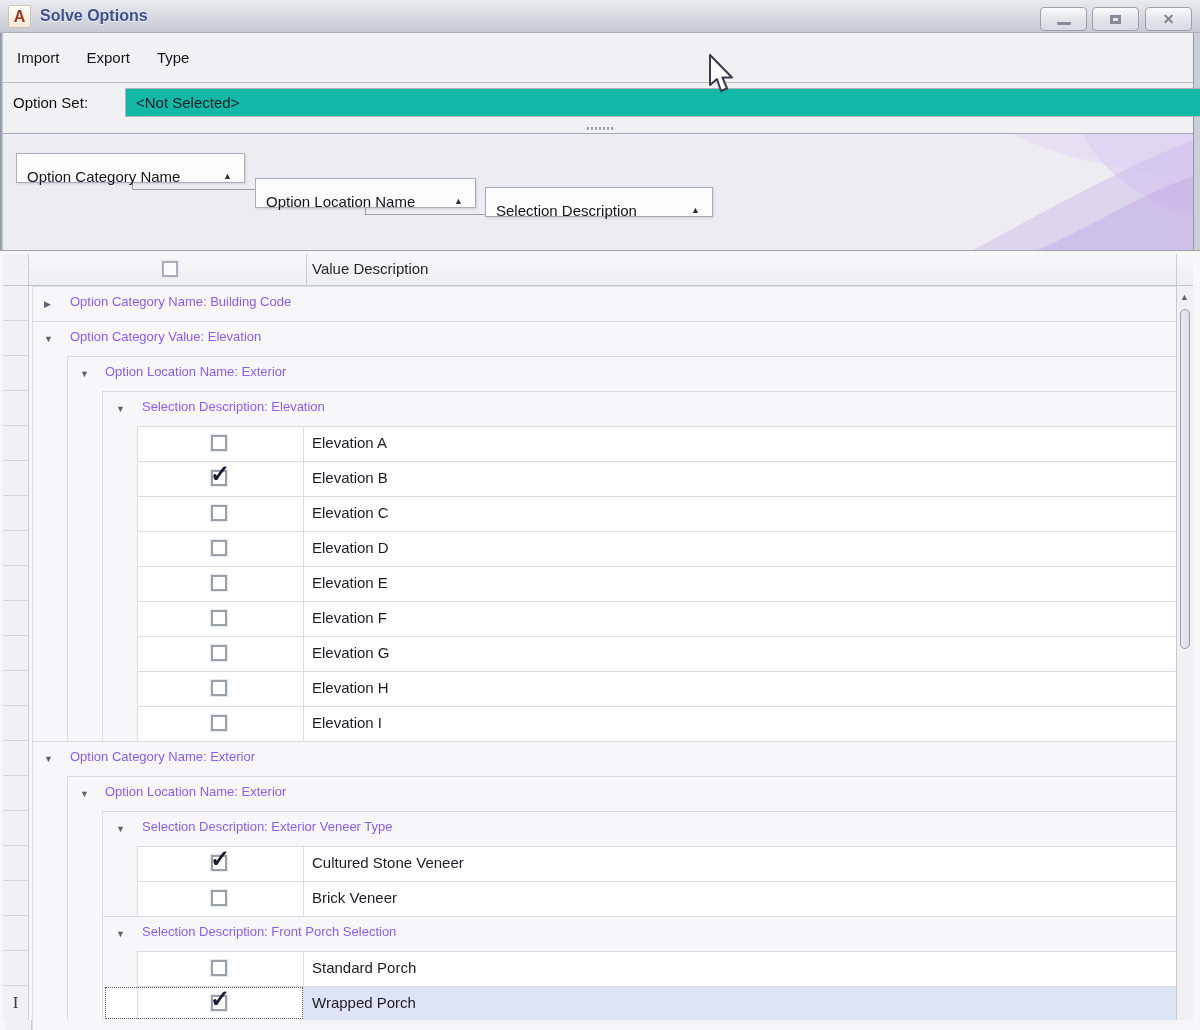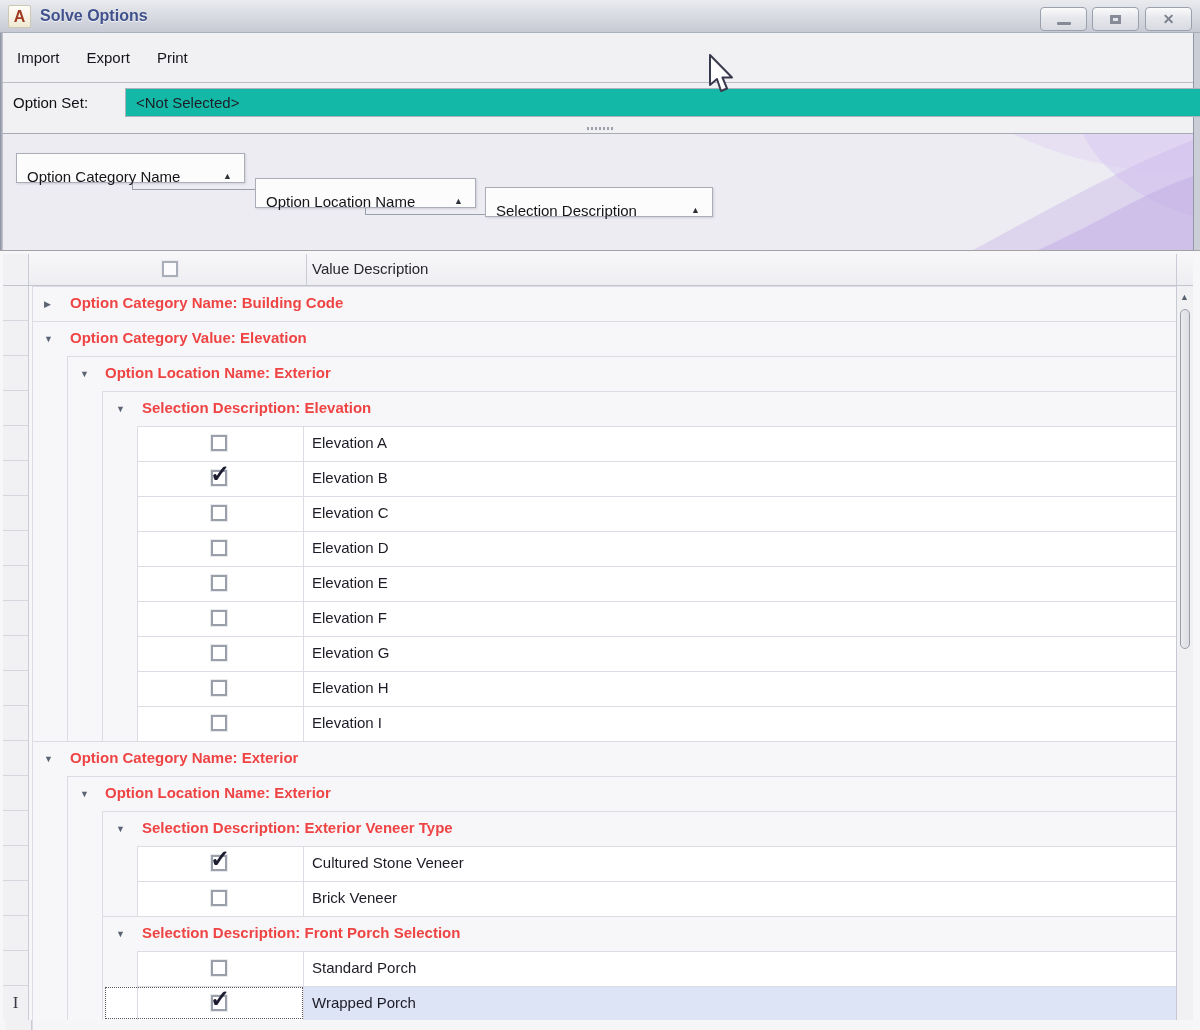--- a/index.html
+++ b/index.html
@@ -87,21 +87,21 @@
   .cb .tick{position:absolute;left:-3px;top:-12px;font-size:24px;font-weight:bold;color:#1d1d32;}
   .head-label{position:absolute;left:309px;top:6px;font-size:15px;color:#26262e;}
   .rows{position:absolute;left:0;top:35px;width:1200px;}
   .grow{position:absolute;left:0;width:1193px;height:35px;}
   .gutter{position:absolute;left:3px;top:0;width:26px;height:35px;background:#f1f1f4;
     border-right:1px solid #c9ccd4;border-bottom:1px solid #d5d7de;box-sizing:border-box;
     text-align:center;}
   .gutter .ind{font-family:"Liberation Serif",serif;font-size:17px;color:#3a3a46;line-height:33px;}
   .topline{position:absolute;top:0;height:1px;background:#dcdde4;}
   .tri{position:absolute;top:13px;font-size:9px;color:#5a6472;}
-  .glabel{position:absolute;top:8px;font-size:15px;font-weight:bold;color:#ef4444;white-space:nowrap;}
+  .glabel{position:absolute;top:8px;font-size:13px;font-weight:normal;color:#8b5cf6;white-space:nowrap;}
   .cellwhite{position:absolute;left:137px;top:0;width:1039px;height:35px;background:#fff;}
   .ilabel{position:absolute;left:312px;top:8px;font-size:15px;color:#1c1c26;white-space:nowrap;}
   .selband{position:absolute;left:303px;top:0;width:873px;height:35px;background:#dce4f6;}
   .focusrect{position:absolute;left:105px;top:1px;width:198px;height:32px;background:#fff;
     border:1px dotted #55585f;box-sizing:border-box;}
   .partial{position:absolute;left:3px;top:1020px;width:1190px;height:10px;background:#f6f6f9;}
   
   .sbar{position:absolute;left:1176px;top:35px;width:17px;height:745px;background:#f1f1f4;
     border-left:1px solid #c6c9d1;box-sizing:border-box;}
   .sb-up{position:absolute;left:3px;top:6px;font-size:9px;color:#596070;}
@@ -127,21 +127,21 @@
       <span class="close-x">✕</span>
     </div>
   </div>
 
   <div class="border-left"></div>
   <div class="border-right"></div>
 
   <div class="menubar" id="menubar">
       <div class="menu-item">Import</div>
       <div class="menu-item">Export</div>
-      <div class="menu-item">Print</div>
+      <div class="menu-item">Type</div>
     </div>
 
   <div class="optrow">
     <div class="opt-label">Option Set:</div>
     <div class="combo">
       <div class="combo-value">&lt;Not Selected&gt;</div>
       <div class="combo-arrow">▼</div>
     </div>
   </div>
 

